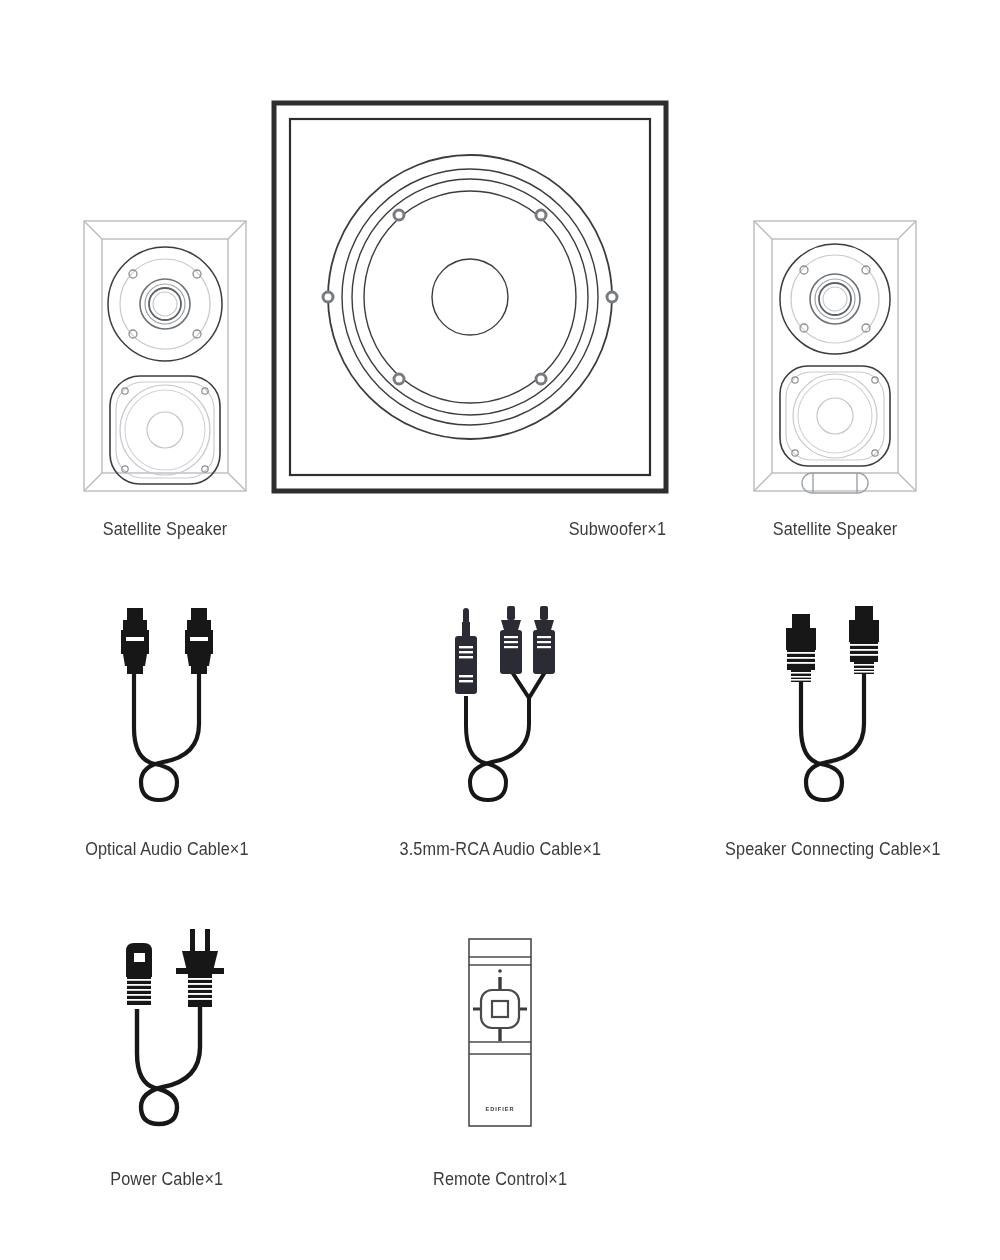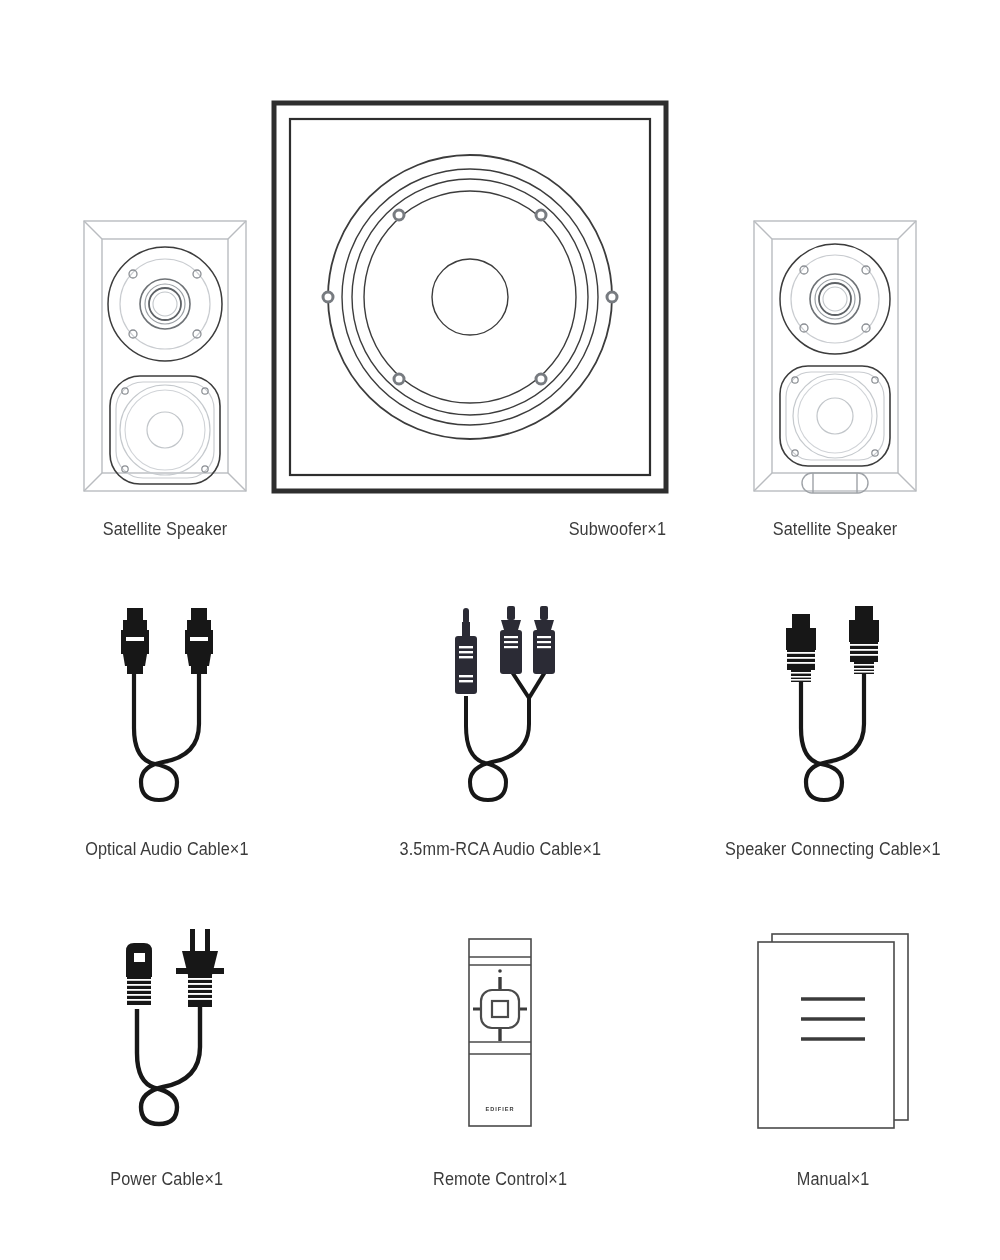--- a/index.html
+++ b/index.html
@@ -338,27 +338,15 @@
           <line x1="18" y1="74" x2="27" y2="74" stroke="#3b3b3b" stroke-width="3"></line>
           <line x1="63" y1="74" x2="72" y2="74" stroke="#3b3b3b" stroke-width="3"></line>
           <rect x="26" y="55" width="38" height="38" rx="11" fill="none" stroke="#4a4a4a" stroke-width="2.2"></rect>
           <rect x="37" y="66" width="16" height="16" fill="none" stroke="#4a4a4a" stroke-width="2.2"></rect>
         </g>
         <text x="45" y="176" font-size="5.6" letter-spacing="1" text-anchor="middle" fill="#3b3b3b" font-family="'Liberation Sans',sans-serif" font-weight="bold">EDIFIER</text>
       </svg>
       <div class="caption">Remote Control×1</div>
     </div>
 
-    <div class="cell">
-      <svg class="art" width="170" height="200" viewBox="0 0 170 200">
-        <rect x="24" y="4" width="136" height="186" fill="#ffffff" stroke="#4a4a4a" stroke-width="1.6"></rect>
-        <rect x="10" y="12" width="136" height="186" fill="#ffffff" stroke="#4a4a4a" stroke-width="1.6"></rect>
-        <g stroke="#3b3b3b" stroke-width="3.4" stroke-linecap="butt">
-          <line x1="53" y1="69" x2="117" y2="69"></line>
-          <line x1="53" y1="89" x2="117" y2="89"></line>
-          <line x1="53" y1="109" x2="117" y2="109"></line>
-        </g>
-      </svg>
-      <div class="caption">Manual×1</div>
-    </div>
   </div>
 
 </div>
 
 </body></html>

